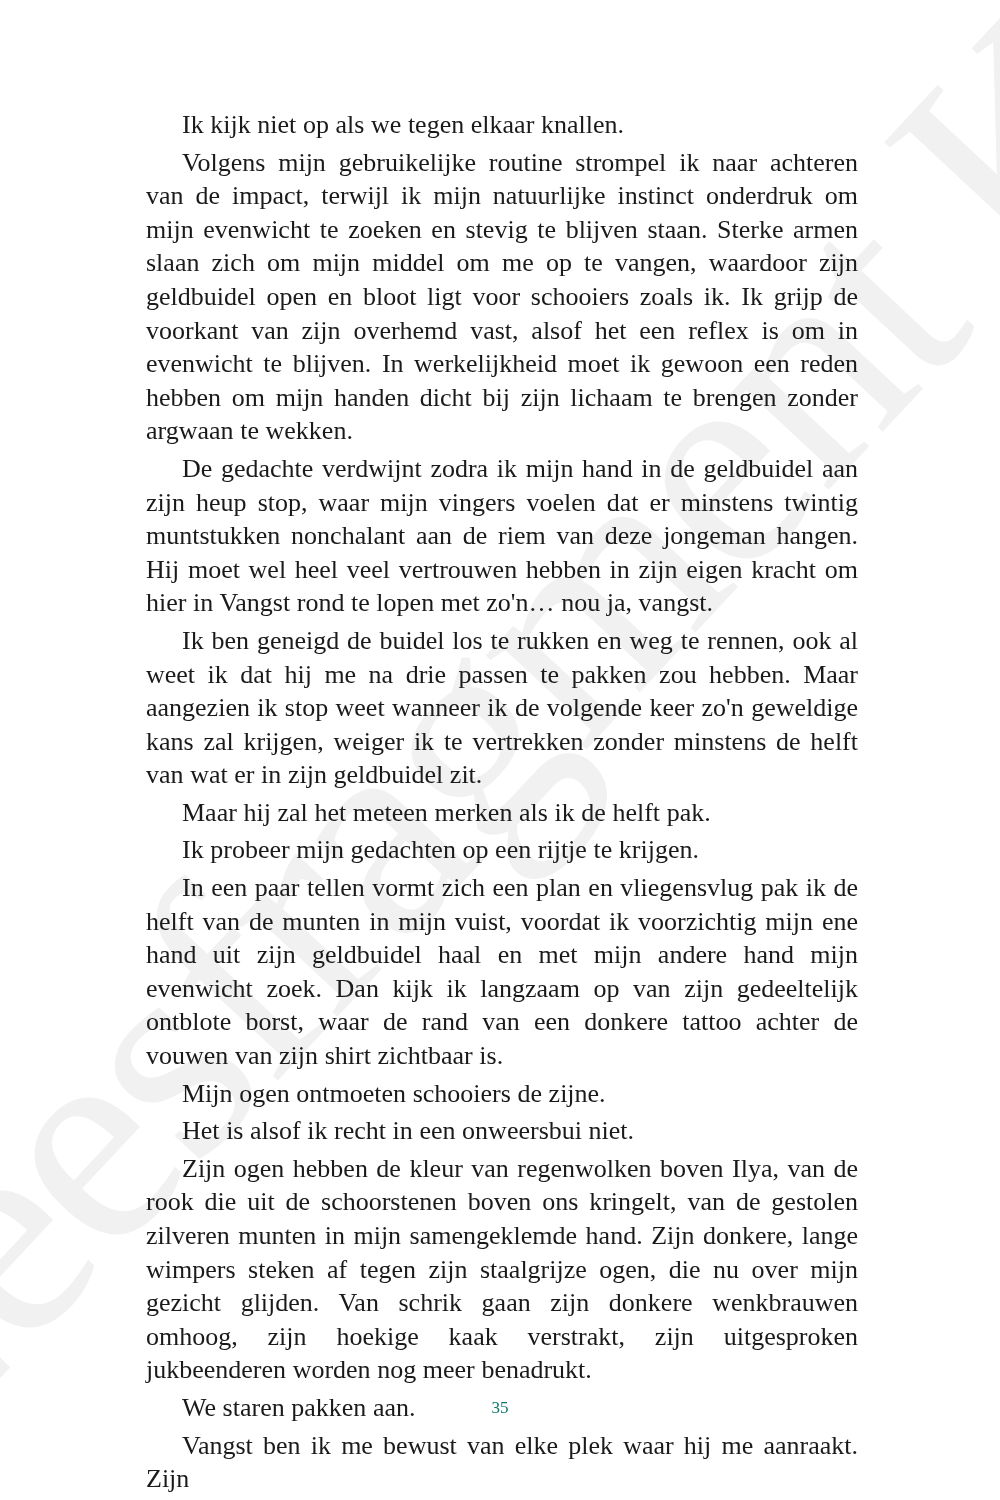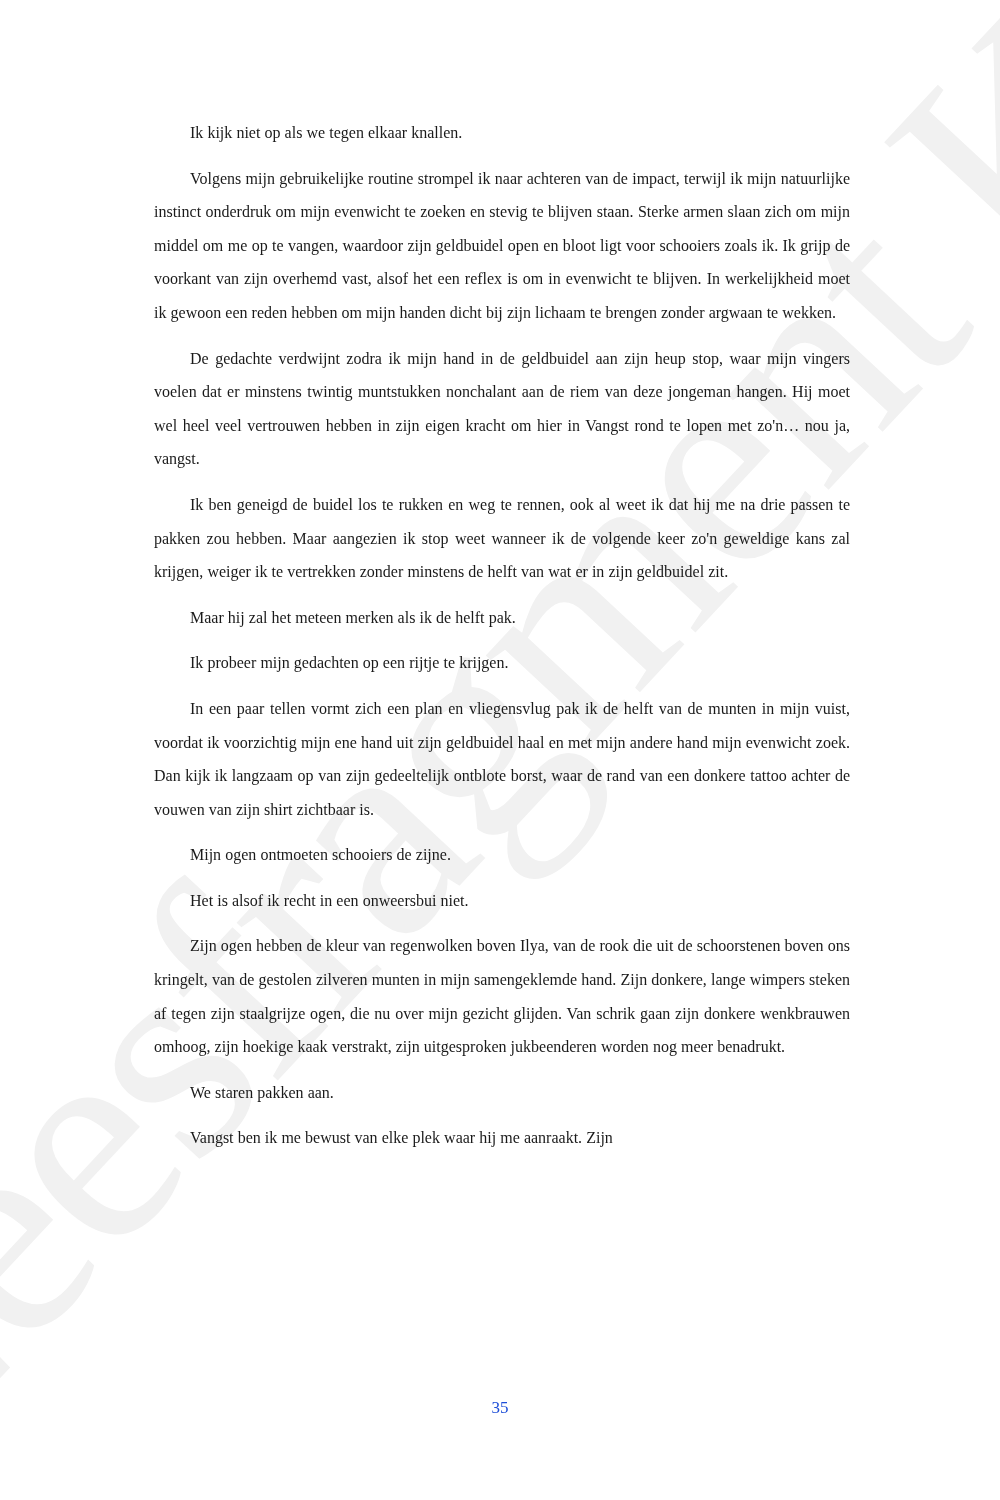--- a/index.html
+++ b/index.html
@@ -49,42 +49,42 @@
   }
 
   #text-block {
     position: absolute;
     left: 142px;
     top: 104px;
     width: 720px;
   }
 
   p.para {
-    margin: 12px;
+    margin: 4px;
     text-align: justify;
     text-justify: inter-word;
     text-indent: 36px;
-    font-size: 16px;
+    font-size: 26px;
     line-height: 33.6px;
     hyphens: manual;
     -webkit-hyphens: manual;
     word-spacing: 0.1px;
   }
   p.para:last-child {
     
   }
 
   #page-number {
     position: absolute;
     left: 0;
     right: 0;
     top: 1398px;
     text-align: center;
     font-size: 17px;
-    color: #1d4ed8;
+    color: #0f766e;
     font-family: "Liberation Serif", "DejaVu Serif", serif;
   }
 </style>
 </head>
 <body>
 
 <div id="watermark-layer">
   <div id="watermark-text">Leesfragment Kleur</div>
 </div>
 

